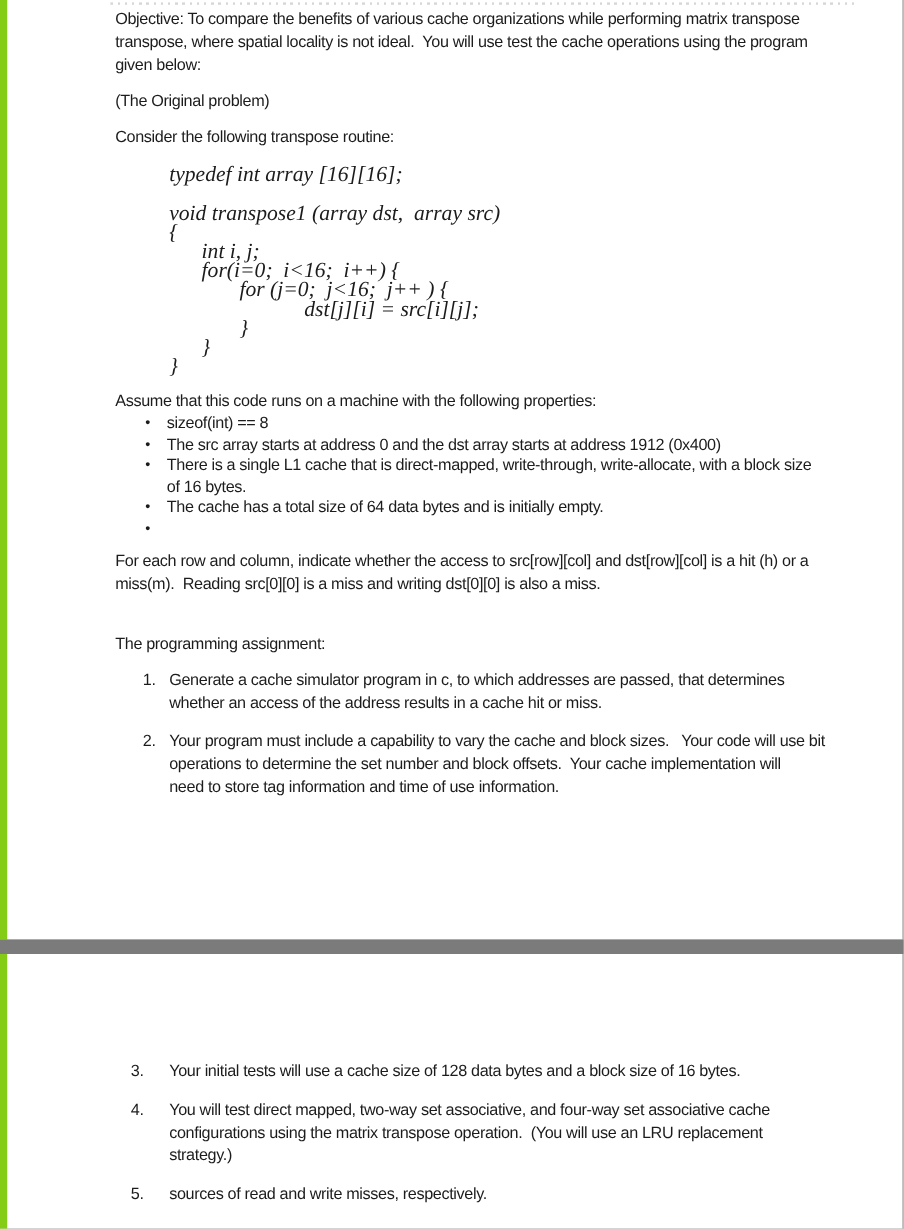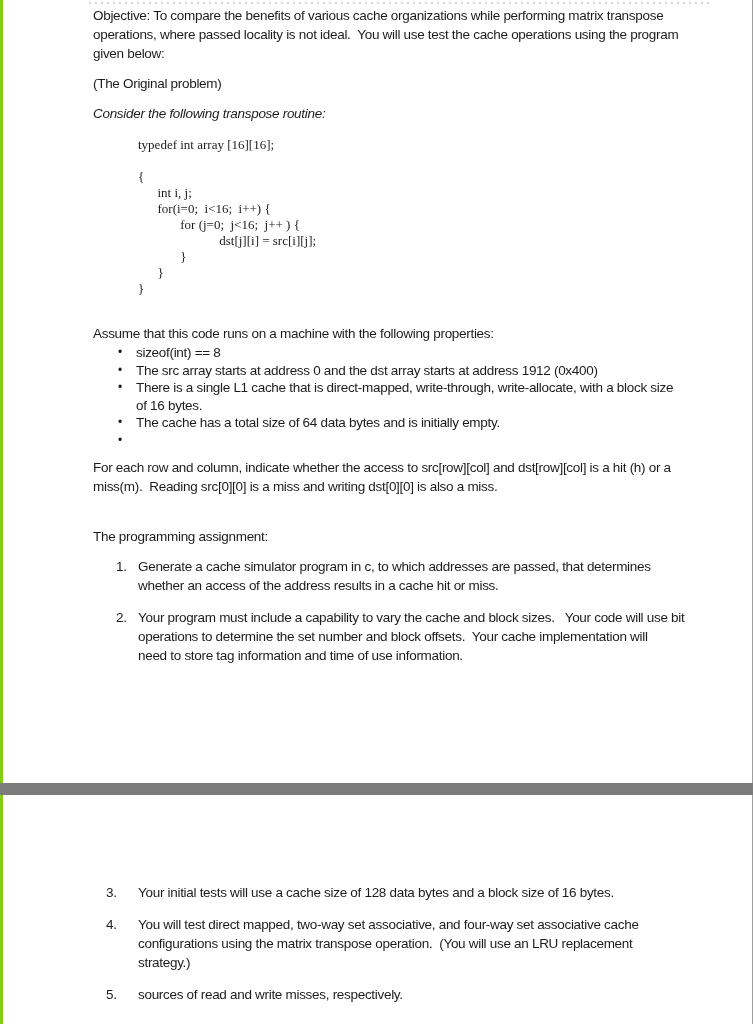--- a/index.html
+++ b/index.html
@@ -6,35 +6,35 @@
   body{
     position:relative;
     width:753px;height:1024px;
     overflow:hidden;
     background:#7b7b7b;
     font-family:"Liberation Sans",sans-serif;
     color:#1c1c1c;
   }
   .page{
     position:absolute;left:0;width:753px;background:#ffffff;
-    border-left:3px solid #84cc16;border-right:1px solid #9e9e9e;
+    border-left:6px solid #84cc16;border-right:1px solid #9e9e9e;
     box-sizing:border-box;
   }
   #page1{top:0;height:783px;}
   #divider{position:absolute;top:783px;left:0;width:753px;height:12px;background:#7b7b7b;}
   #page2{top:795px;height:229px;}
 
   .blk{position:absolute;font-size:13.5px;line-height:19px;letter-spacing:-0.3px;}
   .ln{white-space:pre;}
   .b{font-weight:400;}
 
   
   .code{
     font-family:"Liberation Serif",serif;
-    font-size:13px;line-height:16px;letter-spacing:0;
+    font-size:18px;line-height:16px;letter-spacing:0;font-style:italic;
   }
   .code .ln{min-height:16px;}
 
   
   .bul{line-height:17.5px;}
   .bli{position:relative;padding-left:133px;}
   .dot{position:absolute;left:115px;top:0;font-size:12px;}
 
   
   .olist{width:753px;}
@@ -53,35 +53,36 @@
 </style>
 </head>
 <body>
 
 <div class="page" id="page1">
 
   <div class="artifact"></div>
 
   <div class="blk" style="top:6px;left:90px;">
     <div class="ln">Objective: To compare the benefits of various cache organizations while performing matrix transpose</div>
-    <div class="ln">operations, where passed locality is not ideal.  You will use test the cache operations using the program</div>
+    <div class="ln">transpose, where spatial locality is not ideal.  You will use test the cache operations using the program</div>
     <div class="ln">given below:</div>
   </div>
 
   <div class="blk b" style="top:74px;left:90px;">
     <div class="ln">(The Original problem)</div>
   </div>
 
-  <div class="blk" style="top:104px;left:90px;font-style:italic;">
+  <div class="blk" style="top:104px;left:90px;">
     <div class="ln">Consider the following transpose routine:</div>
   </div>
 
   <div class="blk code" style="top:137px;left:135px;">
     <div class="ln">typedef int array [16][16];</div>
     <div class="ln"></div>
+    <div class="ln">void transpose1 (array dst,  array src)</div>
     <div class="ln">{</div>
     <div class="ln">      int i, j;</div>
     <div class="ln">      for(i=0;  i&lt;16;  i++) {</div>
     <div class="ln">             for (j=0;  j&lt;16;  j++ ) {</div>
     <div class="ln">                         dst[j][i] = src[i][j];</div>
     <div class="ln">             }</div>
     <div class="ln">      }</div>
     <div class="ln">}</div>
   </div>
 

